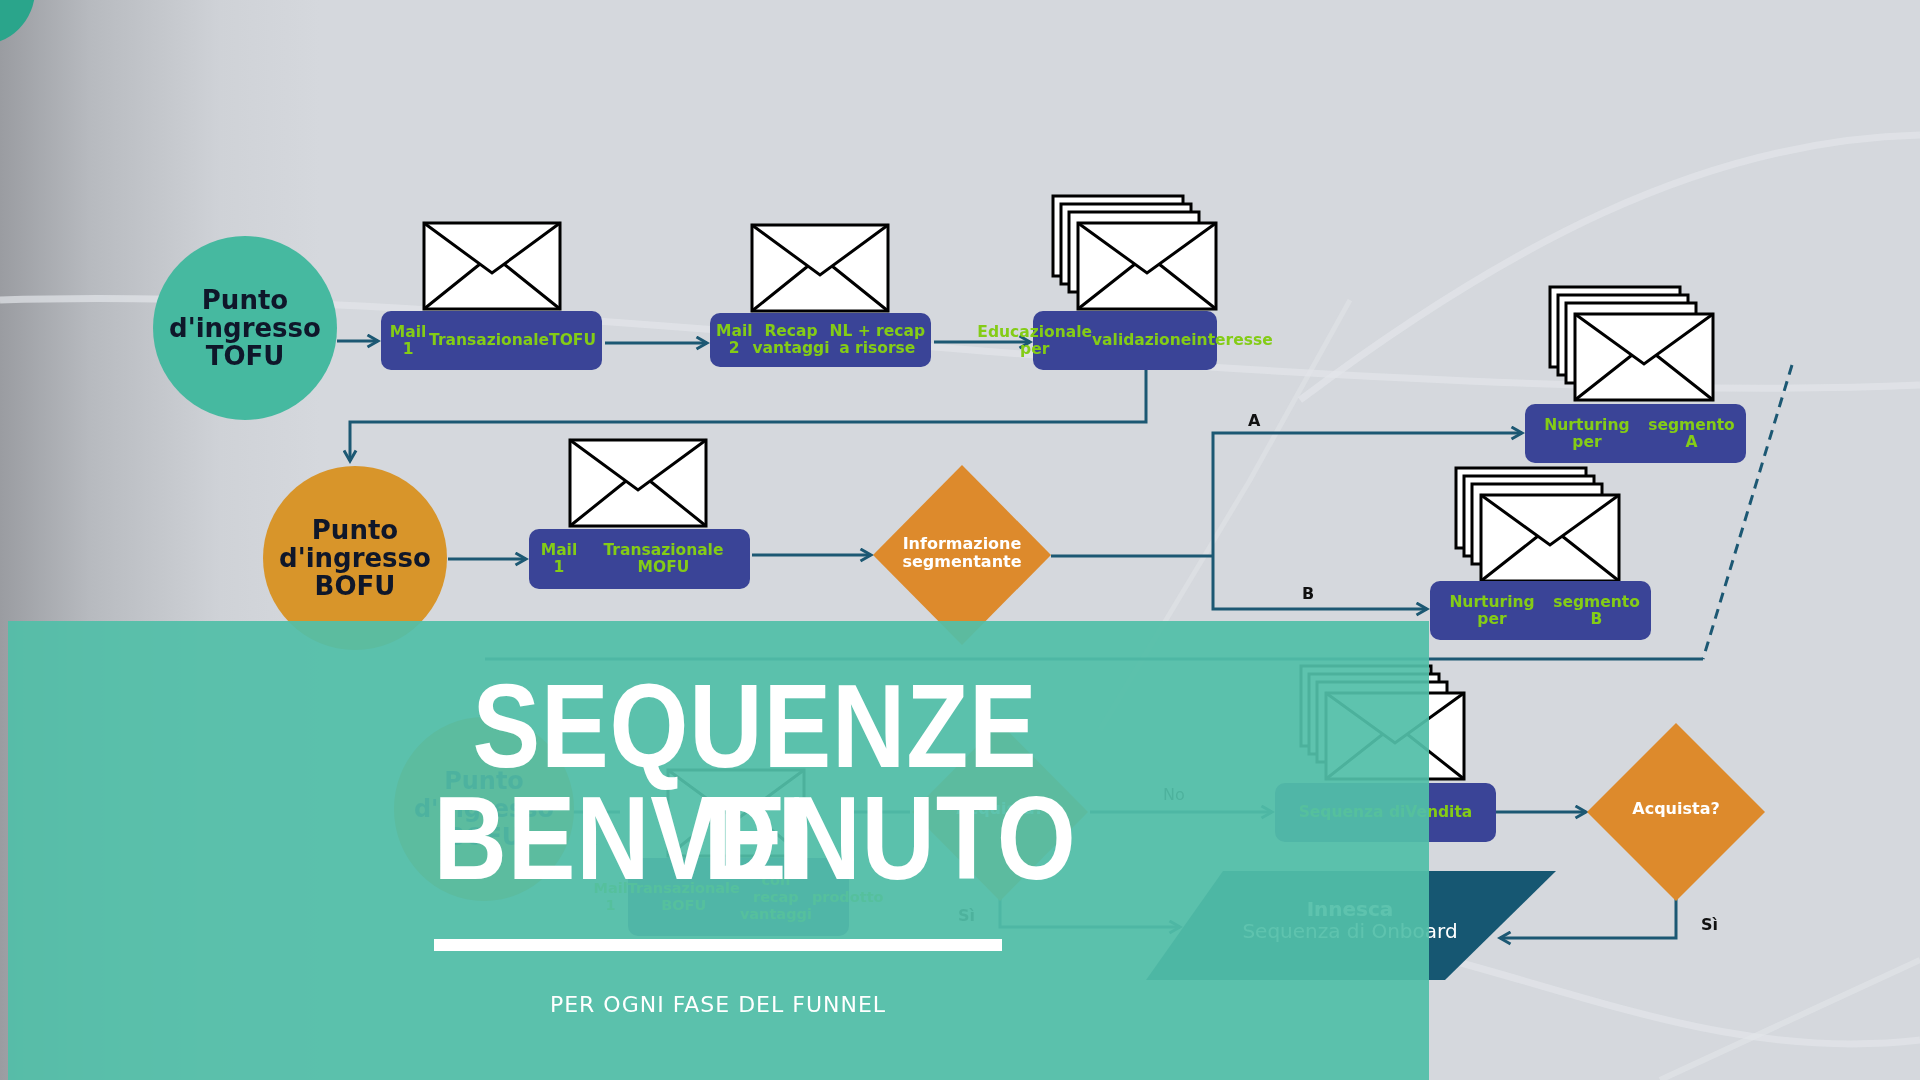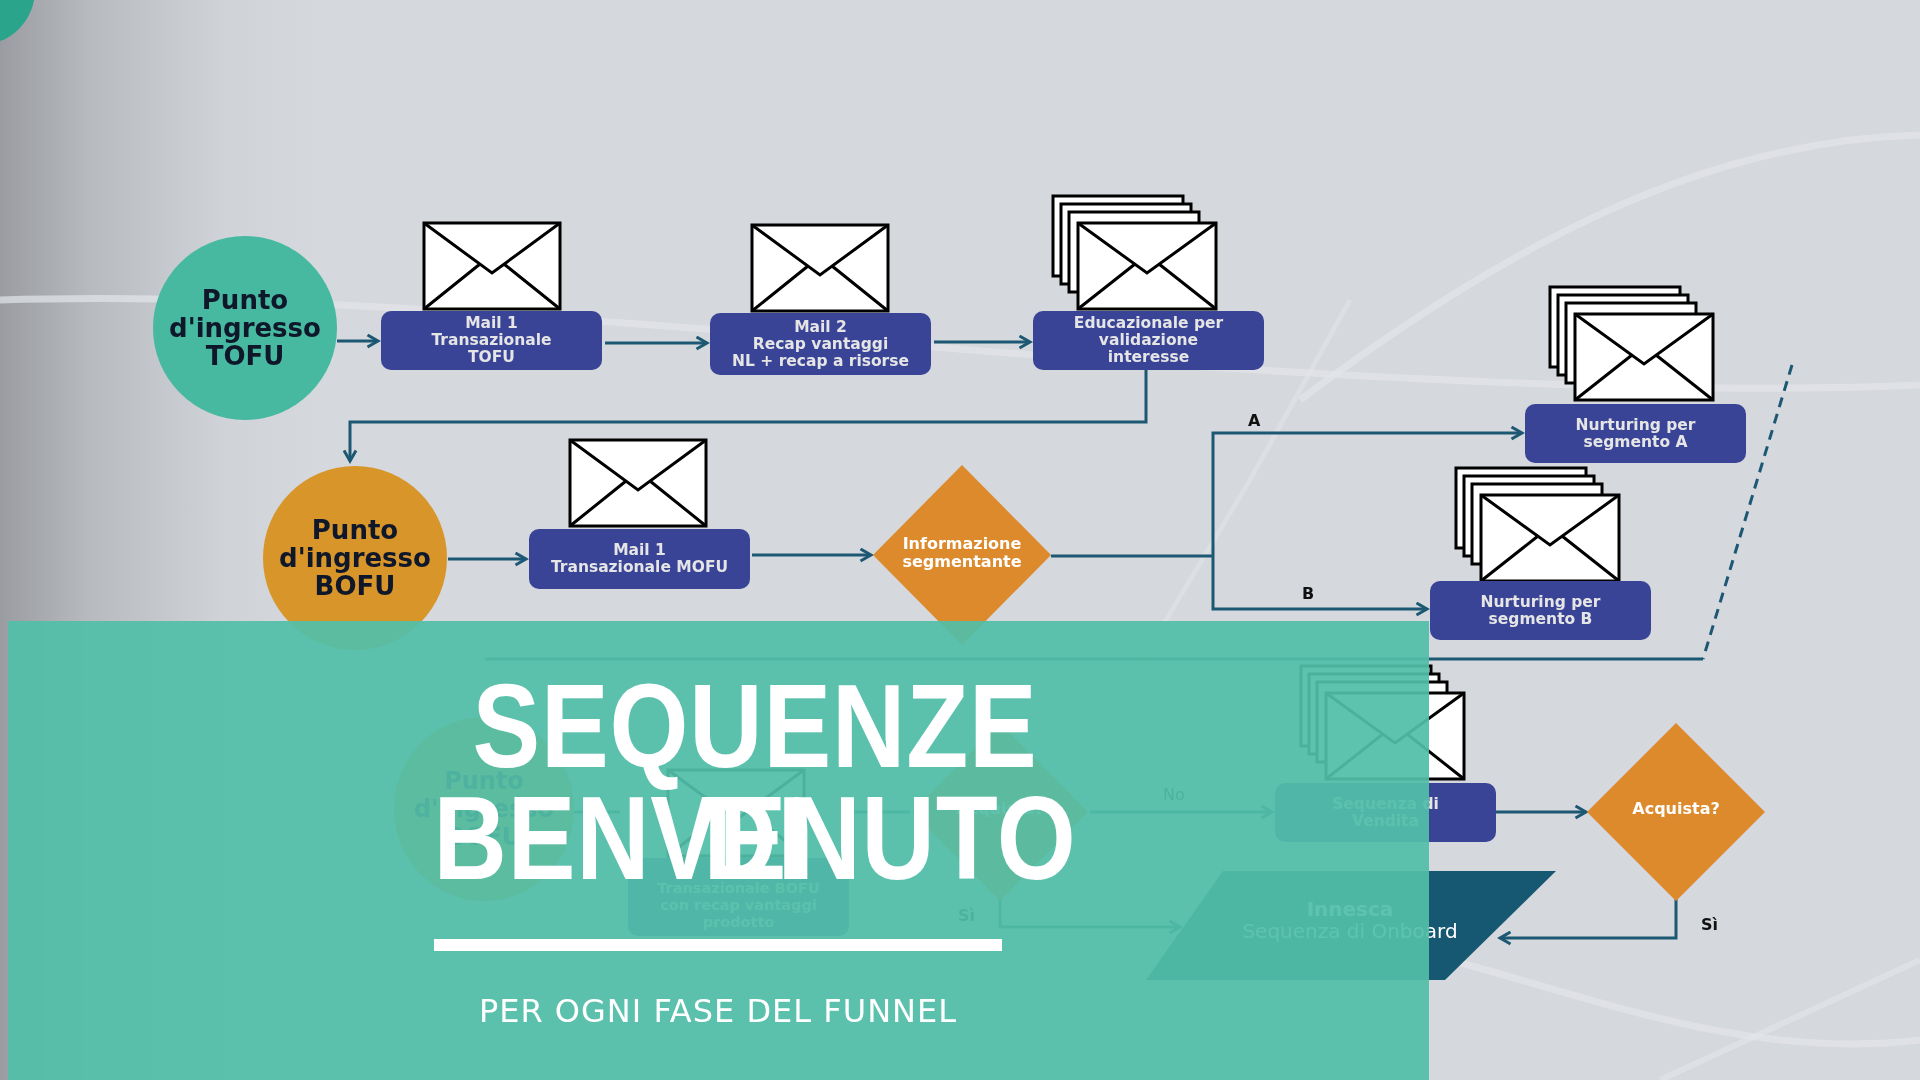--- a/index.html
+++ b/index.html
@@ -3,22 +3,22 @@
 <meta charset="utf-8">
 <style>
   html, body { margin:0; padding:0; }
   body {
     width:1920px; height:1080px; overflow:hidden; position:relative;
     background: linear-gradient(90deg, #9a9ca1 0px, #b7babf 90px, #cfd2d7 220px, #d5d8dd 320px, #d5d8dd 100%);
     font-family: "DejaVu Sans", sans-serif;
   }
   .layer { position:absolute; left:0; top:0; width:1920px; height:1080px; }
   .node-box {
-    position:absolute; background:#3a4497; color:#e5e5e5; border-radius:10px;
-    display:flex; flex-direction:column; justify-content:center; align-items:center;
+    position:absolute; background:#3a4497; color:#84cc16; border-radius:10px;
+    display:flex; flex-direction:row; justify-content:center; align-items:center;
     font-family:"DejaVu Sans", sans-serif; font-weight:bold; font-size:15.5px; line-height:17px;
     text-align:center; box-sizing:border-box; padding:2px 6px;
   }
   .node-circle {
     position:absolute; border-radius:50%; color:#0f172a; display:flex; flex-direction:column;
     justify-content:center; align-items:center; font-family:"DejaVu Sans", sans-serif;
     font-weight:bold; font-size:26px; line-height:28px; text-align:center;
   }
   .diamond-label {
     position:absolute; color:#fff; font-family:"DejaVu Sans", sans-serif; font-weight:bold;
@@ -35,21 +35,21 @@
   .headline {
     position:absolute; left:370px; width:770px; text-align:center; color:#fff;
     font-family:"Liberation Sans", sans-serif; font-weight:bold; font-size:118px; line-height:112px;
     letter-spacing:1px; transform:scaleX(0.86); transform-origin:center;
   }
   .underline-bar {
     position:absolute; left:434px; top:939px; width:568px; height:12px; background:#ffffff;
   }
   .subtitle {
     position:absolute; left:434px; top:992px; width:568px; text-align:center; color:#fff;
-    font-family:"DejaVu Sans", sans-serif; font-size:32px; letter-spacing:1px;
+    font-family:"DejaVu Sans", sans-serif; font-size:22px; letter-spacing:1px;
   }
   .onboard-label {
     position:absolute; left:1160px; top:898px; width:380px; text-align:center; color:#fff;
     font-family:"DejaVu Sans", sans-serif; font-size:20px; line-height:22px;
   }
 </style>
 </head>
 <body>
 
 <svg class="layer" width="1920" height="1080" viewBox="0 0 1920 1080">
@@ -128,27 +128,27 @@
   <span>d'ingresso</span>
   <span>TOFU</span>
 </div>
 
 <div class="node-box" style="left:381px; top:311px; width:221px; height:59px;">
   <span>Mail 1</span>
   <span>Transazionale</span>
   <span>TOFU</span>
 </div>
 
-<div class="node-box" style="left:710px; top:313px; width:221px; height:62px;">
+<div class="node-box" style="left:710px; top:313px; width:221px; height:54px;">
   <span>Mail 2</span>
   <span>Recap vantaggi</span>
   <span>NL + recap a risorse</span>
 </div>
 
-<div class="node-box" style="left:1033px; top:311px; width:231px; height:59px;">
+<div class="node-box" style="left:1033px; top:311px; width:184px; height:59px;">
   <span>Educazionale per</span>
   <span>validazione</span>
   <span>interesse</span>
 </div>
 
 <div class="node-circle" style="left:263px; top:466px; width:184px; height:184px; background:#d8952a;">
   <span>Punto</span>
   <span>d'ingresso</span>
   <span>BOFU</span>
 </div>

